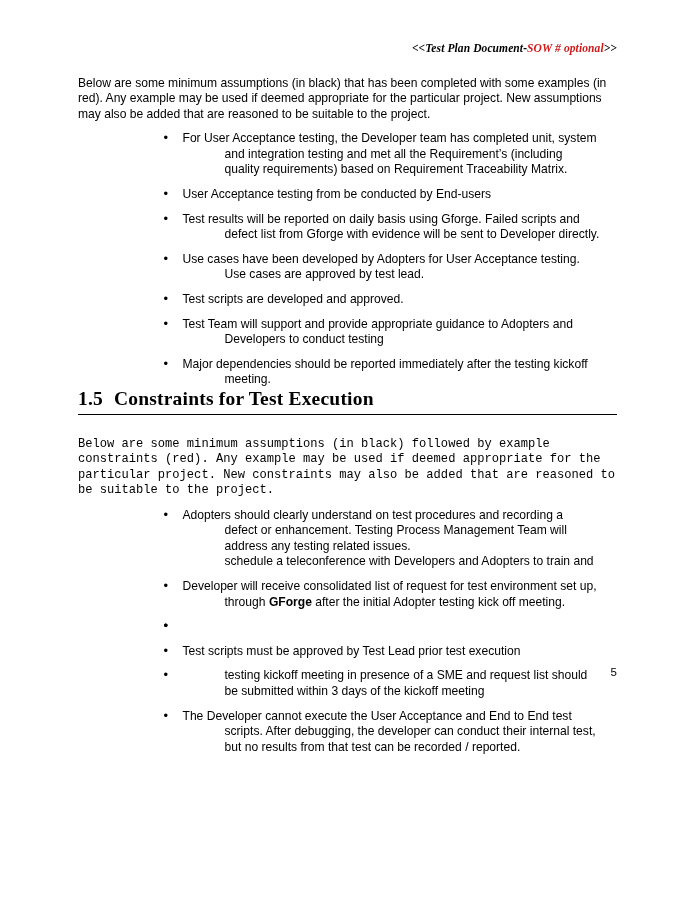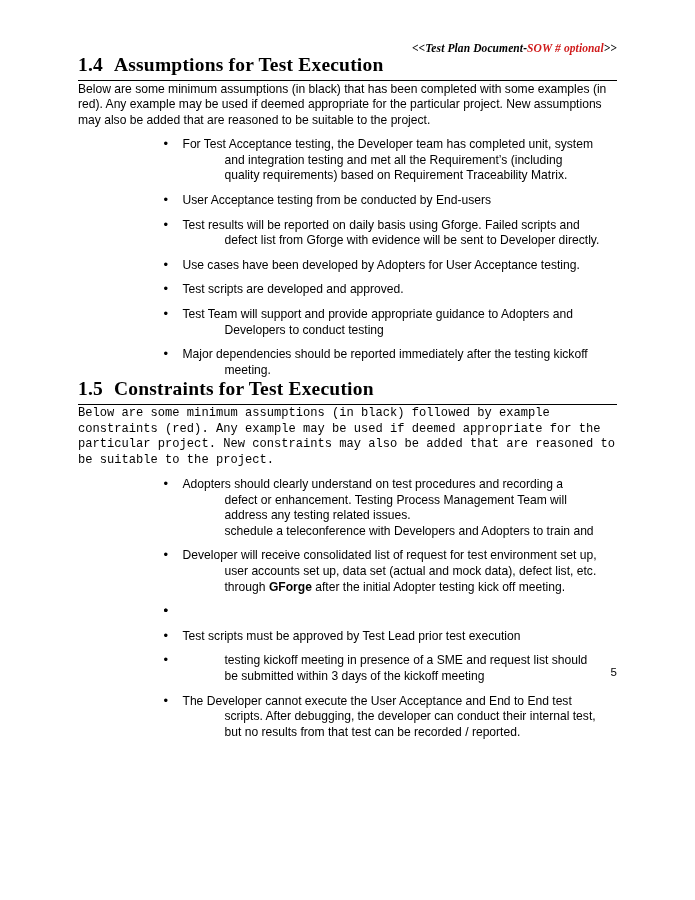--- a/index.html
+++ b/index.html
@@ -46,21 +46,21 @@
   h2.section-title .num {
     display: inline-block;
     margin-right: 11px;
   }
   .sec-1-4 { margin-top: 51px; }
   .sec-1-5 { margin-top: 30px; }
 
   p.body-text {
     font-size: 12.1px;
     line-height: 15.4px;
-    margin: 1px 0 0 0;
+    margin: 22px 0 0 0;
     text-align: left;
   }
   .sec-1-5-intro { margin-top: 7px; font-family: Liberation Mono, monospace; }
 
   ul.bullets {
     list-style: none;
     margin: 4px 0 0 0;
     padding: 0;
   }
   ul.bullets li {
@@ -96,45 +96,43 @@
 </style>
 </head>
 <body>
 
 <div class="page">
 
   <div class="header-line">
     <span class="black">&lt;&lt;</span><span class="black">Test Plan Document-</span><span class="red">SOW # optional</span><span class="black">&gt;&gt;</span>
   </div>
 
-  <h2 class="section-title sec-1-4">
-    <span class="num">1.4</span><span>Assumptions for Test Execution</span>
-  </h2>
 
   <p class="body-text">Below are some minimum assumptions (in black) that has been completed with some examples (in red).  Any example may be used if deemed appropriate for the particular project.  New assumptions may also be added that are reasoned to be suitable to the project.</p>
 
   <ul class="bullets">
     <li>
       <span class="bullet">•</span>
-      <span>For Test Acceptance testing, the Developer team has completed unit, system</span>
+      <span>For User Acceptance testing, the Developer team has completed unit, system</span>
       <span class="cont">and integration testing and met all the Requirement’s (including</span>
       <span class="cont">quality requirements) based on Requirement Traceability Matrix.</span>
     </li>
     <li>
       <span class="bullet">•</span>
       <span>User Acceptance testing from be conducted by End-users</span>
     </li>
     <li>
       <span class="bullet">•</span>
       <span>Test results will be reported on daily basis using Gforge. Failed scripts and</span>
       <span class="cont">defect list from Gforge with evidence will be sent to Developer directly.</span>
     </li>
     <li>
       <span class="bullet">•</span>
       <span>Use cases have been developed by Adopters for User Acceptance testing.</span>
+      <span class="cont">Use cases are approved by test lead.</span>
     </li>
     <li>
       <span class="bullet">•</span>
       <span>Test scripts are developed and approved.</span>
     </li>
     <li>
       <span class="bullet">•</span>
       <span>Test Team will support and provide appropriate guidance to Adopters and</span>
       <span class="cont">Developers to conduct testing</span>
     </li>
@@ -155,21 +153,20 @@
     <li>
       <span class="bullet">•</span>
       <span>Adopters should clearly understand on test procedures and recording a</span>
       <span class="cont">defect or enhancement. Testing Process Management Team will</span>
       <span class="cont">address any testing related issues.</span>
       <span class="cont">schedule a teleconference with Developers and Adopters to train and</span>
     </li>
     <li>
       <span class="bullet">•</span>
       <span>Developer will receive consolidated list of request for test environment set up,</span>
-      <span class="cont">user accounts set up, data set (actual and mock data), defect list, etc.</span>
       <span class="cont"><span>through </span><b class="inline-bold">GForge</b><span> after the initial Adopter testing kick off meeting.</span></span>
     </li>
     <li>
       <span class="bullet">•</span>
     </li>
     <li class="empty">
       <span class="bullet">•</span>
       <span></span>
     </li>
     <li>

